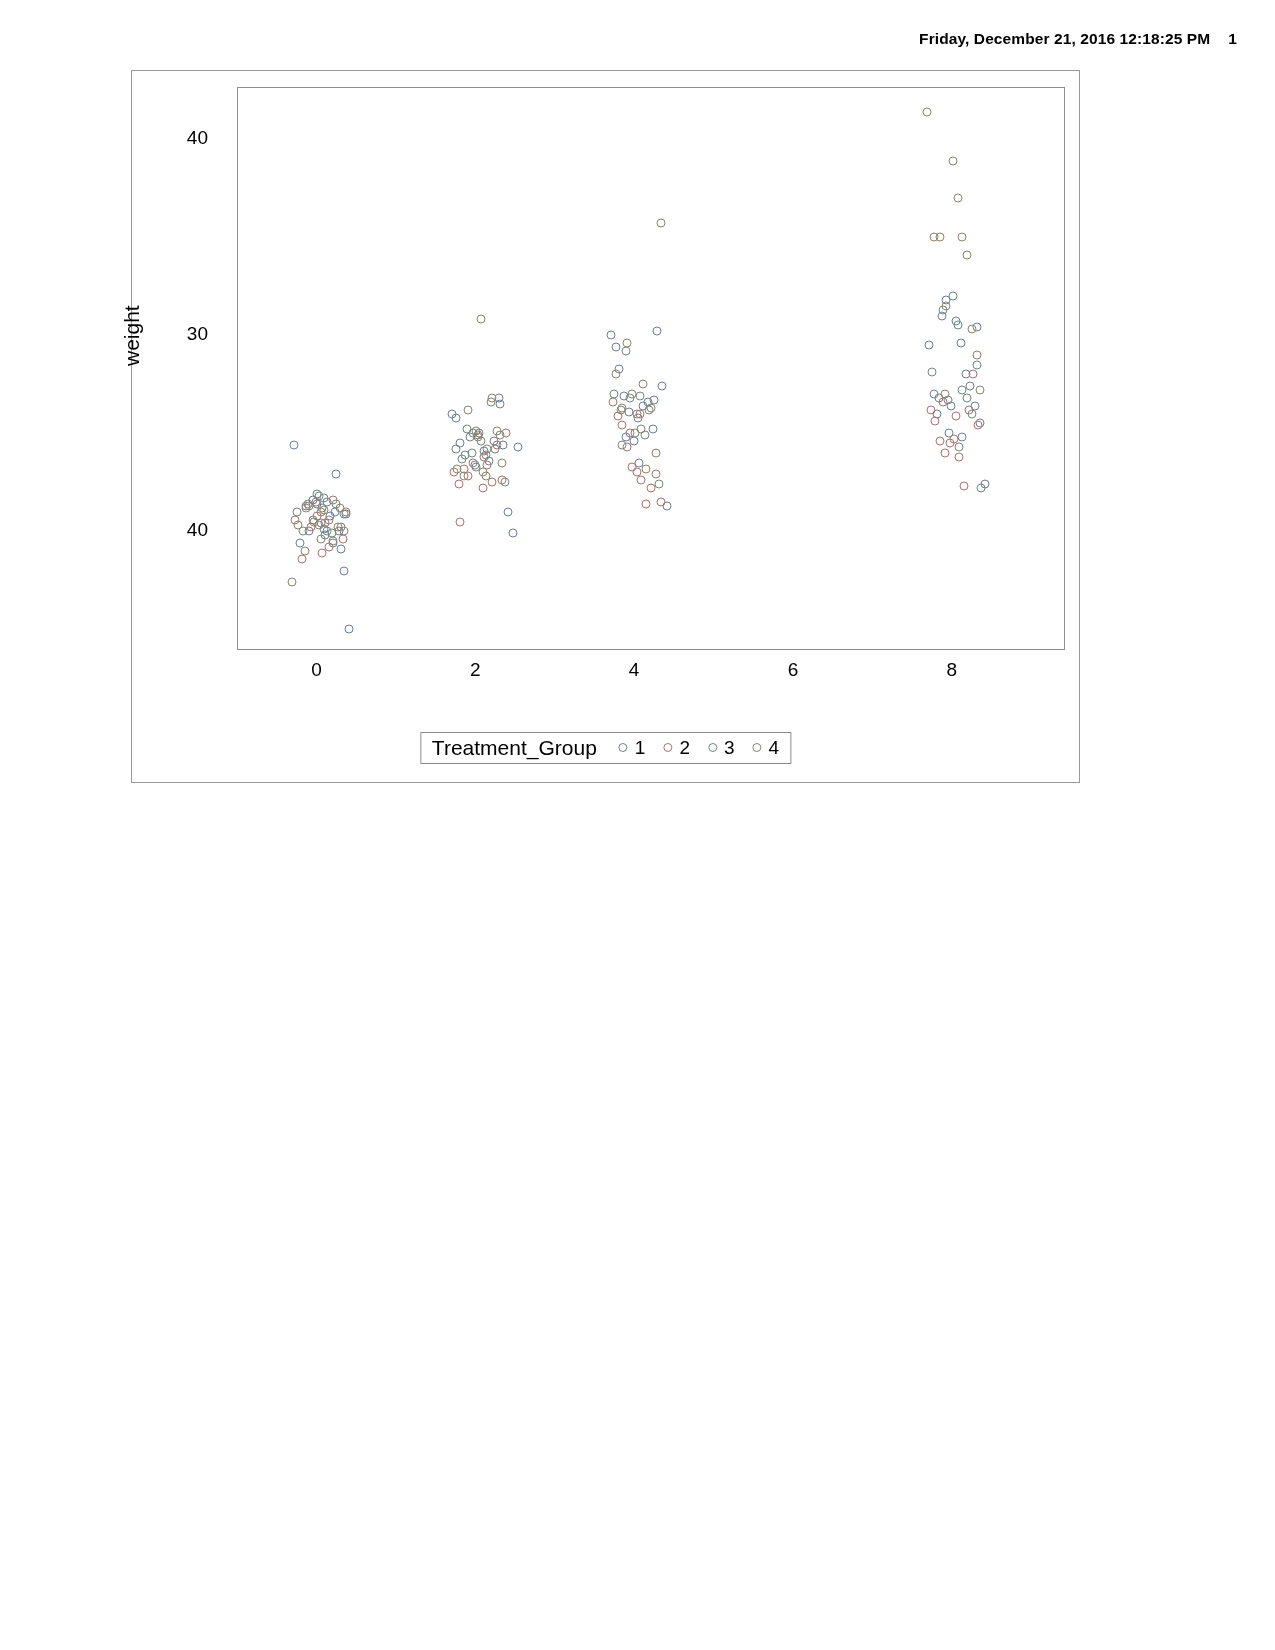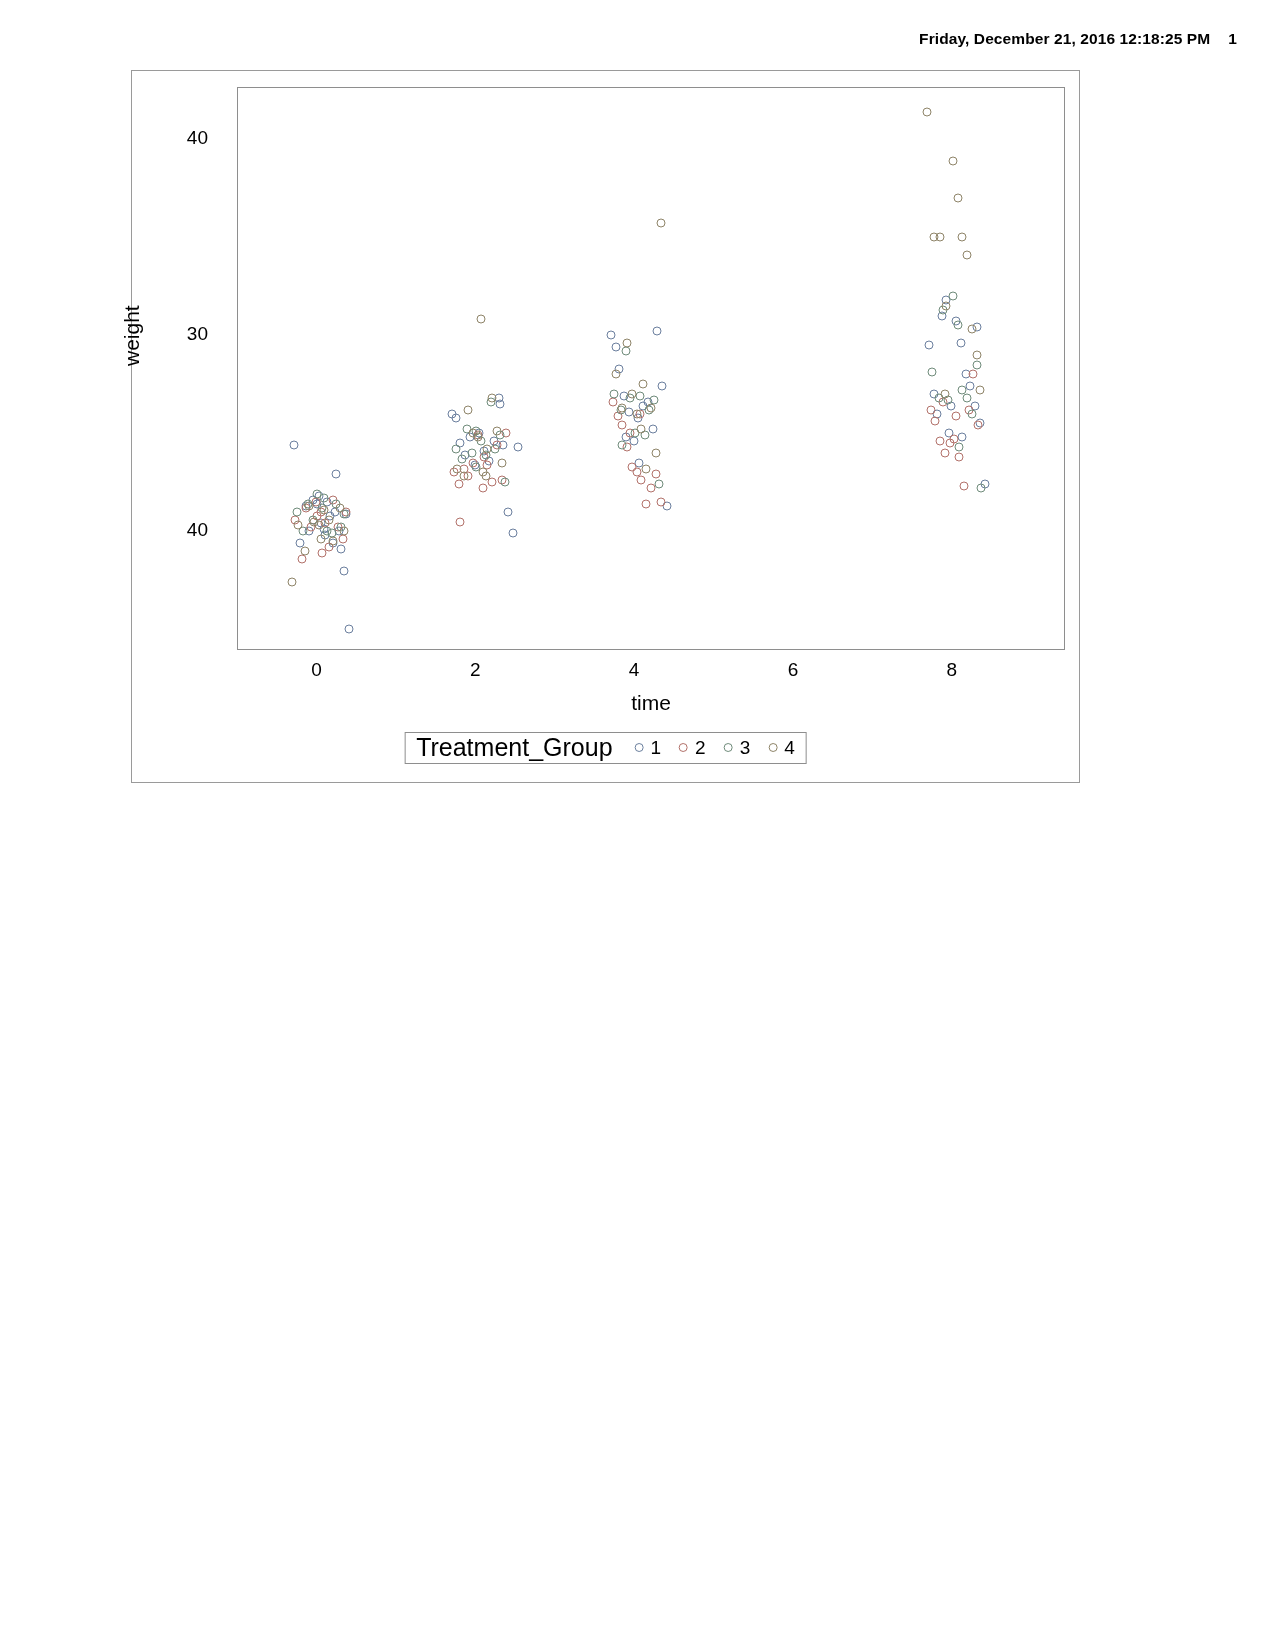--- a/index.html
+++ b/index.html
@@ -127,21 +127,21 @@
     top: 661px;
     display: flex;
     align-items: center;
     border: 1px solid #8e8e8e;
     background: #ffffff;
     padding: 3px 11px 4px 11px;
     box-sizing: border-box;
     height: 32px;
   }
   #legend-title {
-    font-size: 25px;
+    font-size: 21px;
     margin-right: 22px;
     white-space: nowrap;
   }
   .legend-entry {
     display: flex;
     align-items: center;
     gap: 7px;
     margin-right: 18px;
   }
   .legend-entry:last-child { margin-right: 0; }
@@ -394,21 +394,20 @@
     </div>
 
   <div id="x-axis-labels">
       <div class="x-tick-label" style="left: 79.4231px;">0</div>
       <div class="x-tick-label" style="left: 238.269px;">2</div>
       <div class="x-tick-label" style="left: 397.115px;">4</div>
       <div class="x-tick-label" style="left: 555.962px;">6</div>
       <div class="x-tick-label" style="left: 714.808px;">8</div>
     </div>
 
-  <div id="x-axis-title">time</div>
 
   <div id="legend">
     <span id="legend-title">Treatment_Group</span>
     <div id="legend-entries" style="display: flex; align-items: center;">
         <div class="legend-entry">
           <span class="legend-marker" style="color: rgb(107, 127, 158);"></span>
           <span class="legend-label">1</span>
         </div>
         <div class="legend-entry">
           <span class="legend-marker" style="color: rgb(178, 113, 106);"></span>

